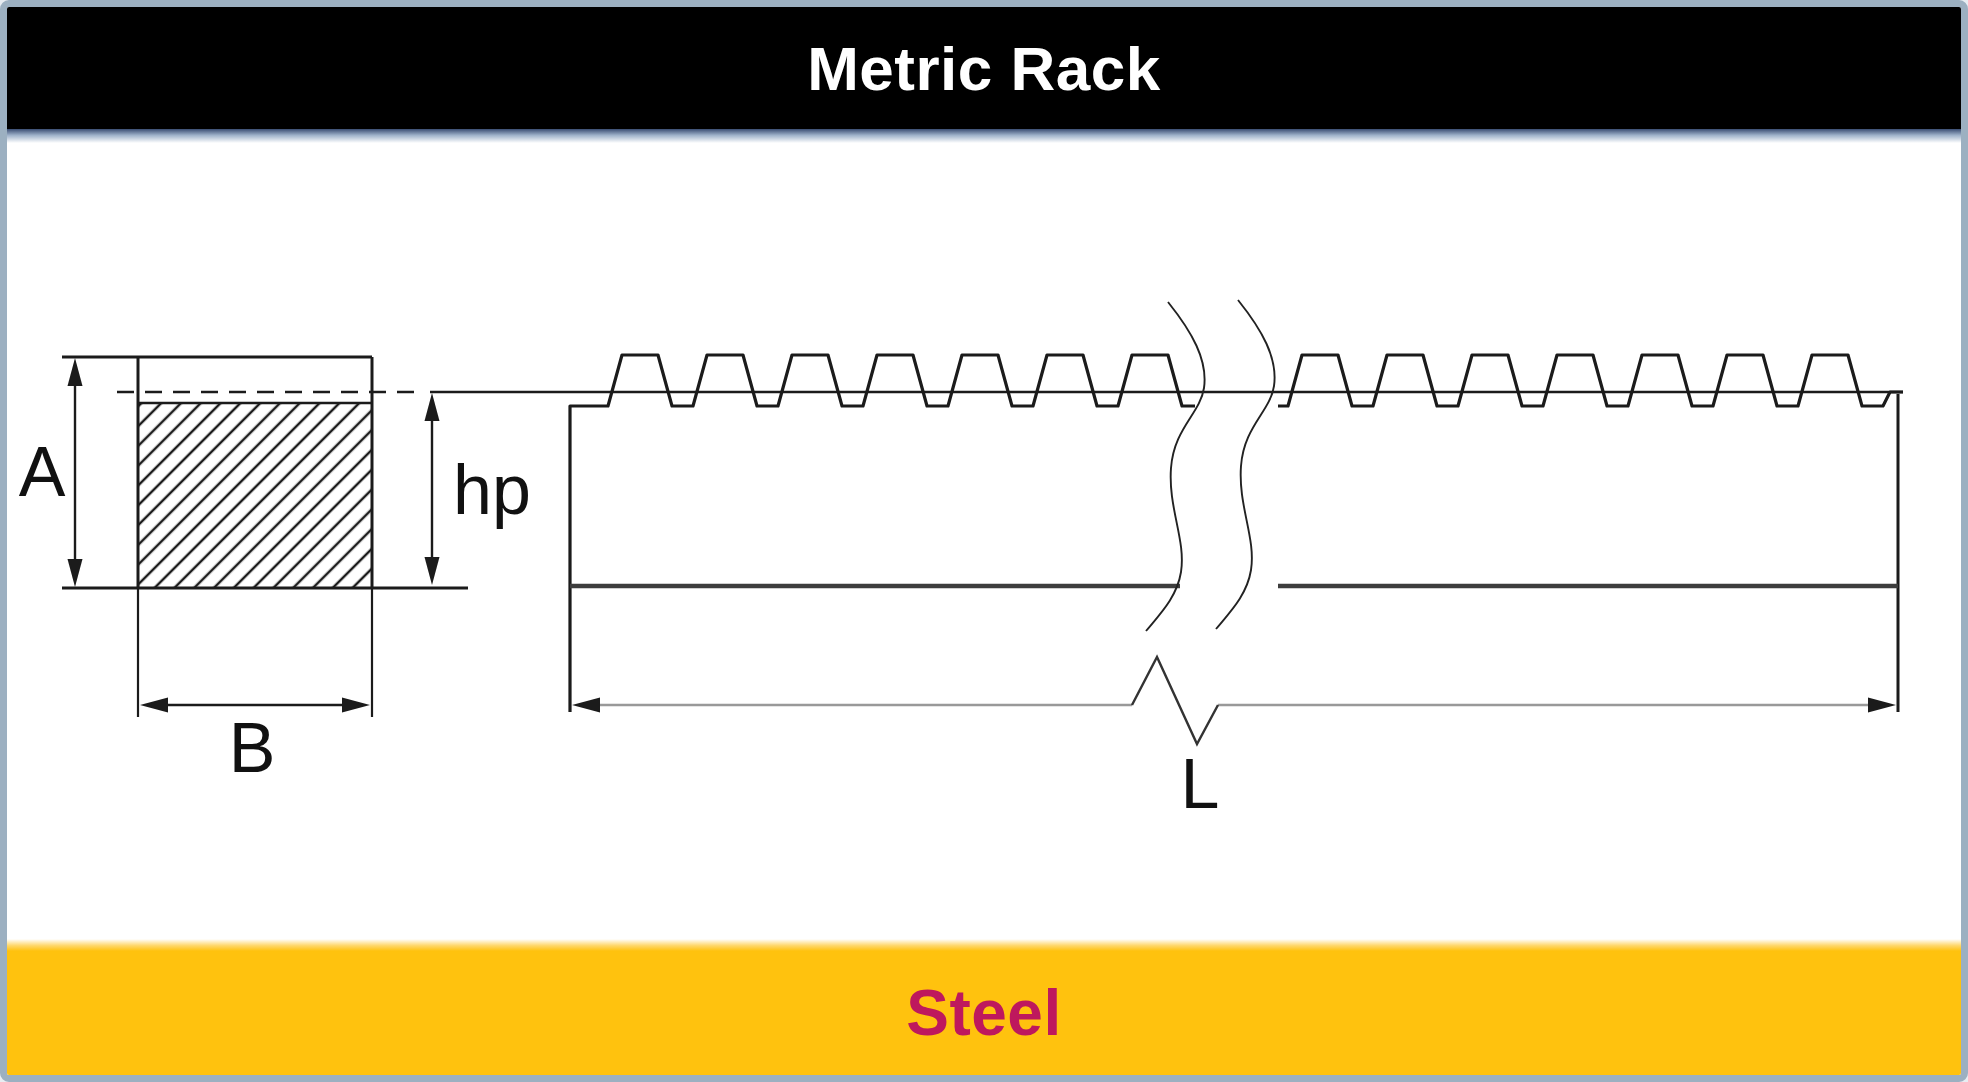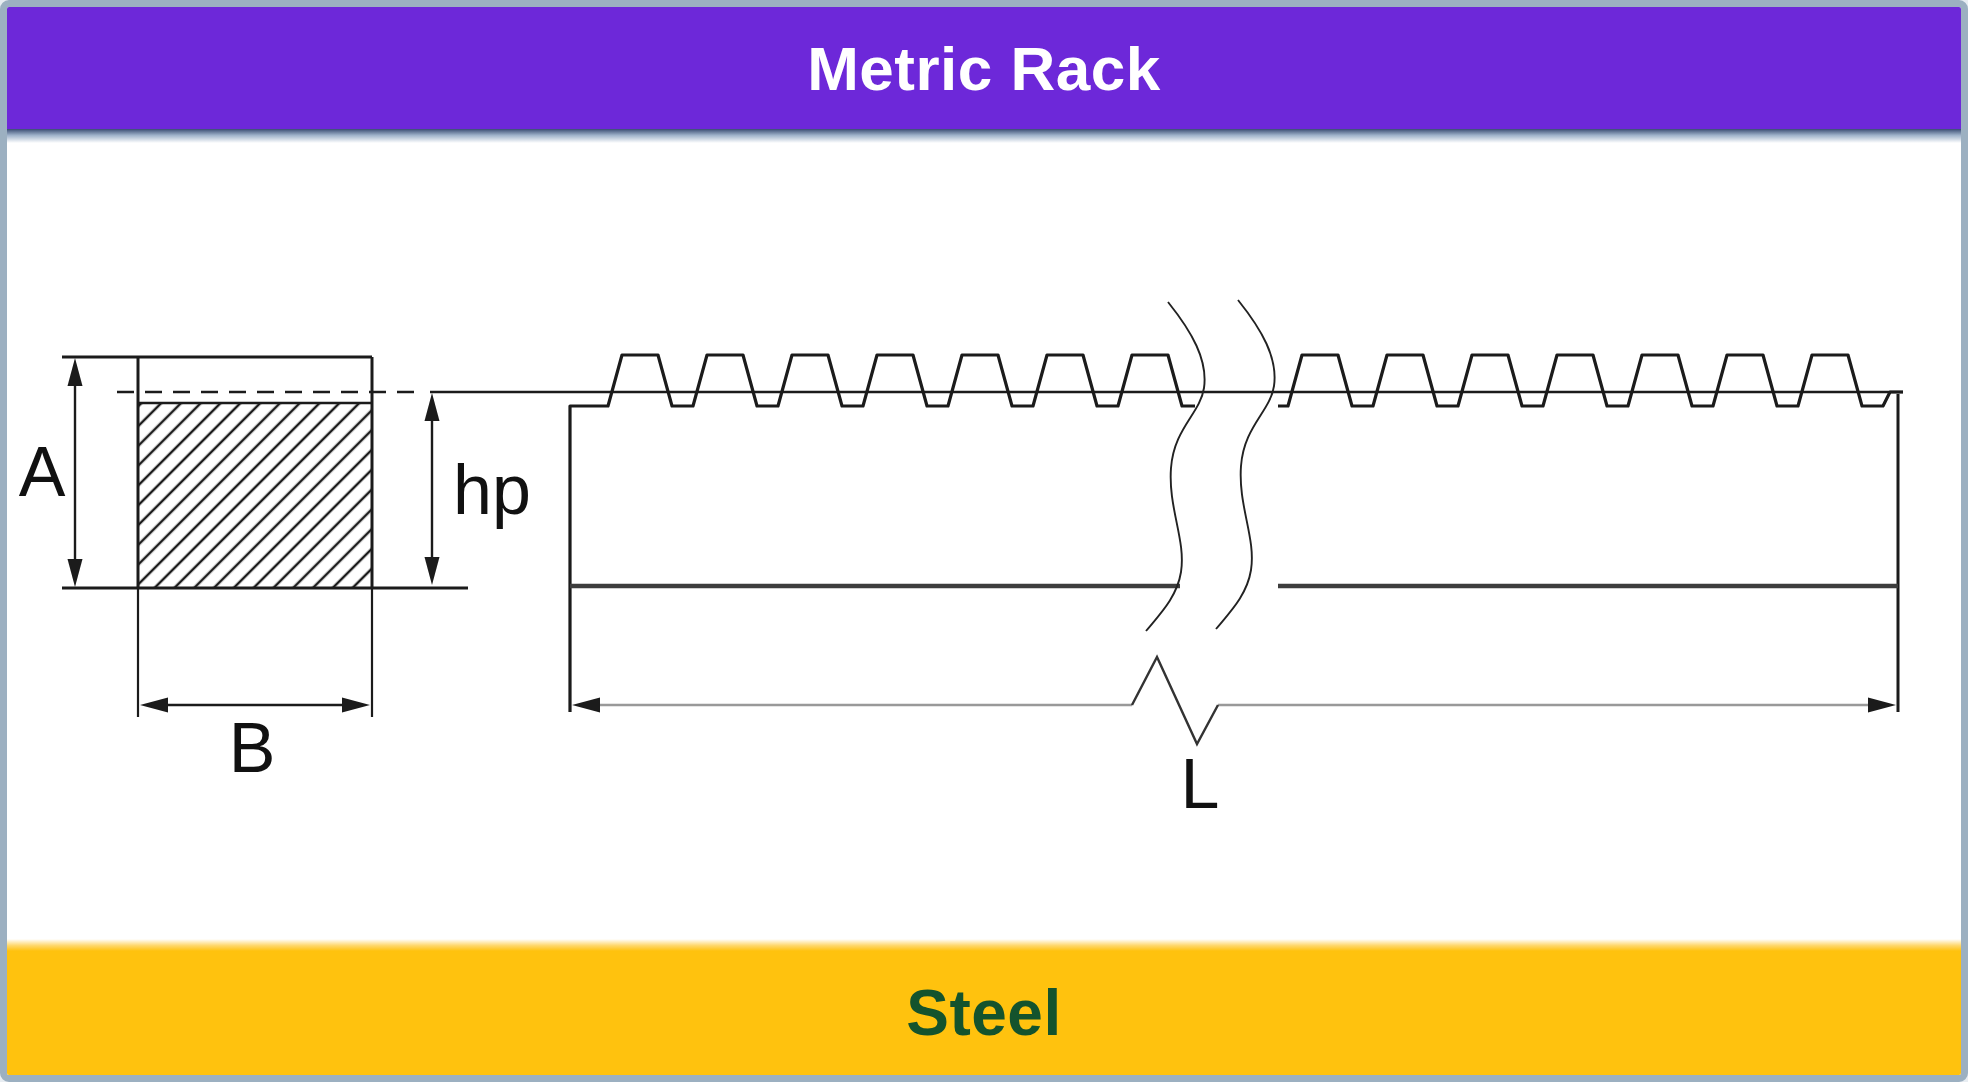--- a/index.html
+++ b/index.html
@@ -4,38 +4,38 @@
 <style>
   html,body{margin:0;padding:0;background:#e8edf2;}
   .card{
     width:1968px;height:1082px;box-sizing:border-box;
     border:7px solid #9cb0c1;border-radius:9px;
     display:flex;flex-direction:column;overflow:hidden;
     background:#ffffff;
     font-family:"Liberation Sans","DejaVu Sans",sans-serif;
   }
   .title-bar{
-    height:122px;flex:0 0 auto;background:#6d28d9;
+    height:122px;flex:0 0 auto;background:#000000;
     display:flex;align-items:center;justify-content:center;
   }
   .title-bar h1{
     margin:0;color:#ffffff;font-size:62px;font-weight:bold;letter-spacing:0.5px;
   }
   .header-fade{height:14px;flex:0 0 auto;
     background:linear-gradient(to bottom,#3a4d73 0%,#9fb2ca 45%,#ffffff 100%);}
   .content{flex:1 1 auto;position:relative;background:#ffffff;}
   .content svg{position:absolute;inset:0;width:100%;height:100%;display:block;}
   .footer-fade{height:12px;flex:0 0 auto;
     background:linear-gradient(to bottom,#ffffff 0%,#ffd76a 55%,#ffc20e 100%);}
   .material-bar{
     height:124px;flex:0 0 auto;background:#ffc20e;
     display:flex;align-items:center;justify-content:center;
   }
   .material-bar .material{
-    color:#14532d;font-size:64px;font-weight:bold;letter-spacing:0.5px;
+    color:#be185d;font-size:64px;font-weight:bold;letter-spacing:0.5px;
   }
   .dim-label{font-size:70px;fill:#111111;}
 </style>
 </head>
 <body>
 
 <div class="card">
 
   <div class="title-bar">
     <h1>Metric Rack</h1>

